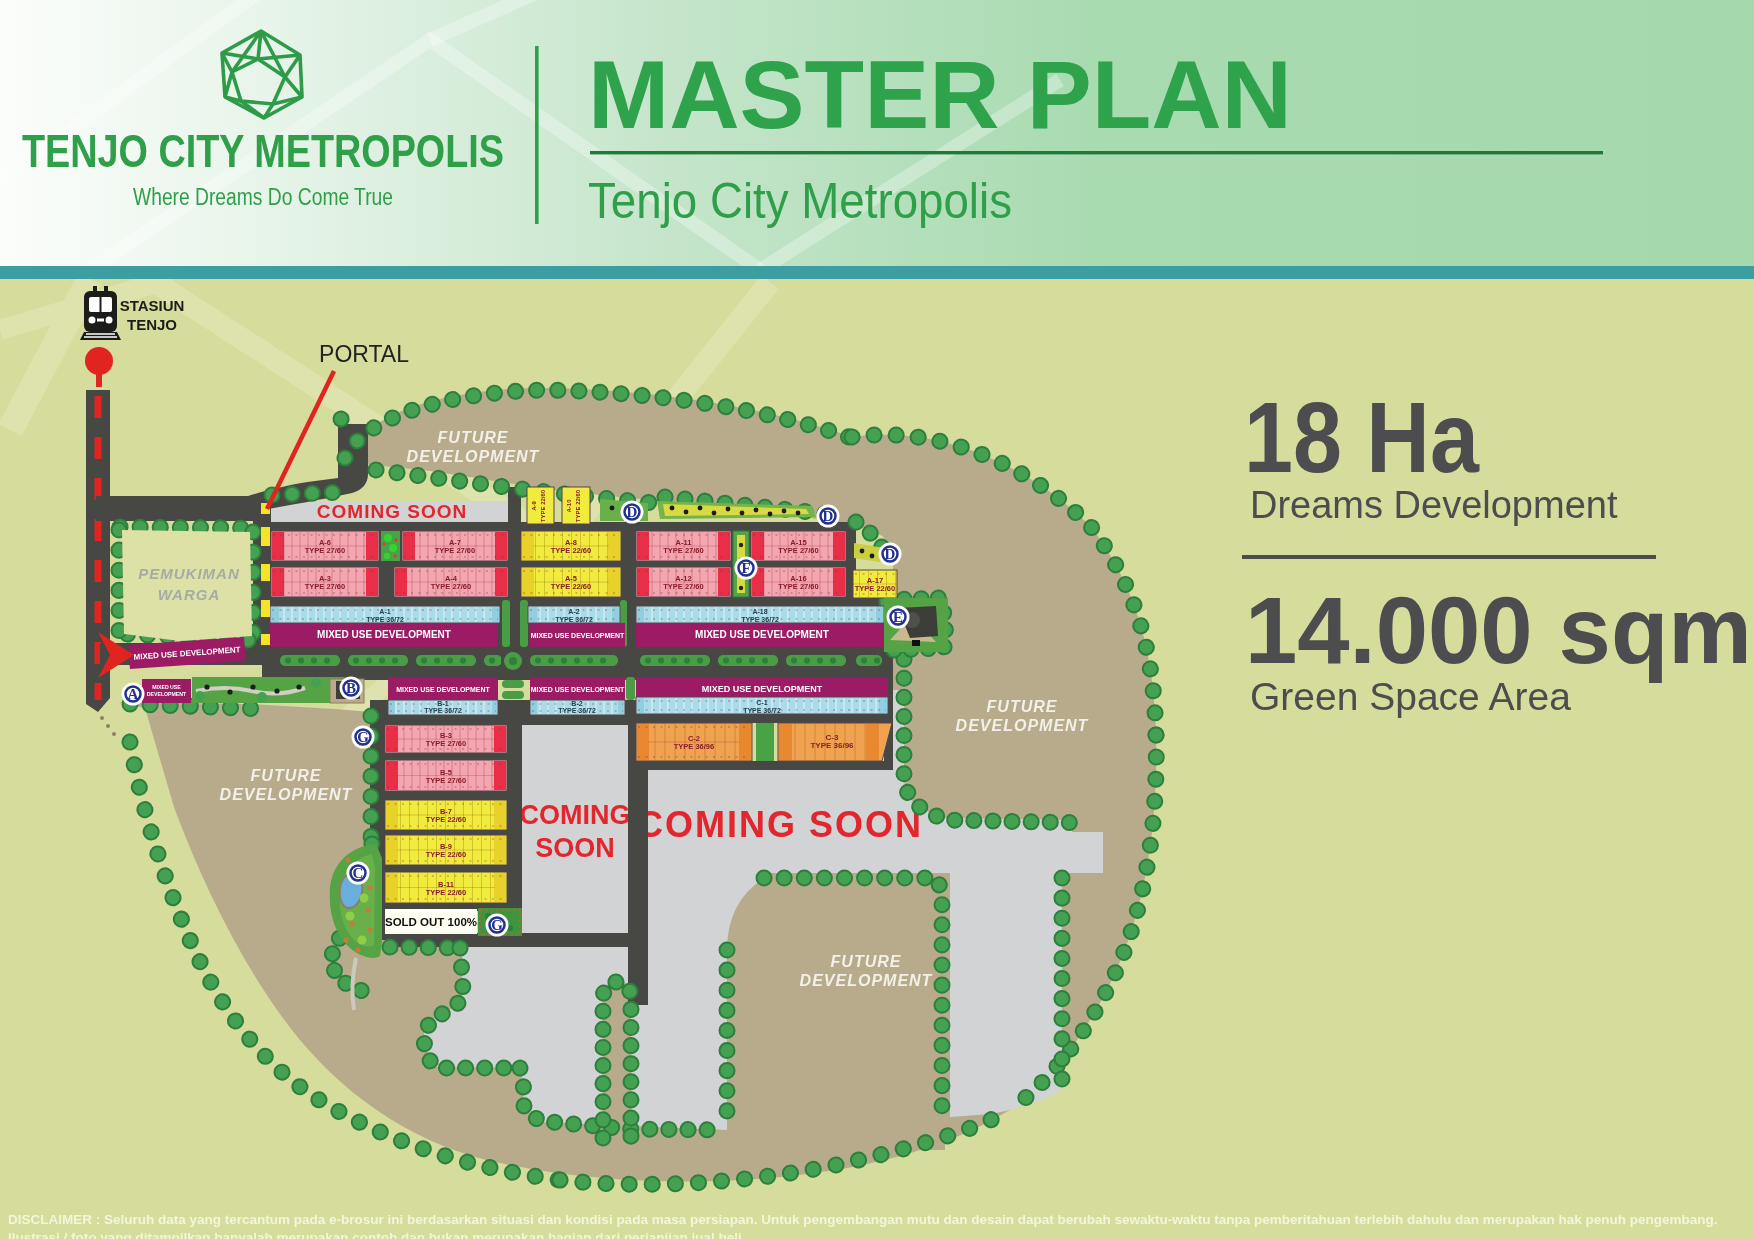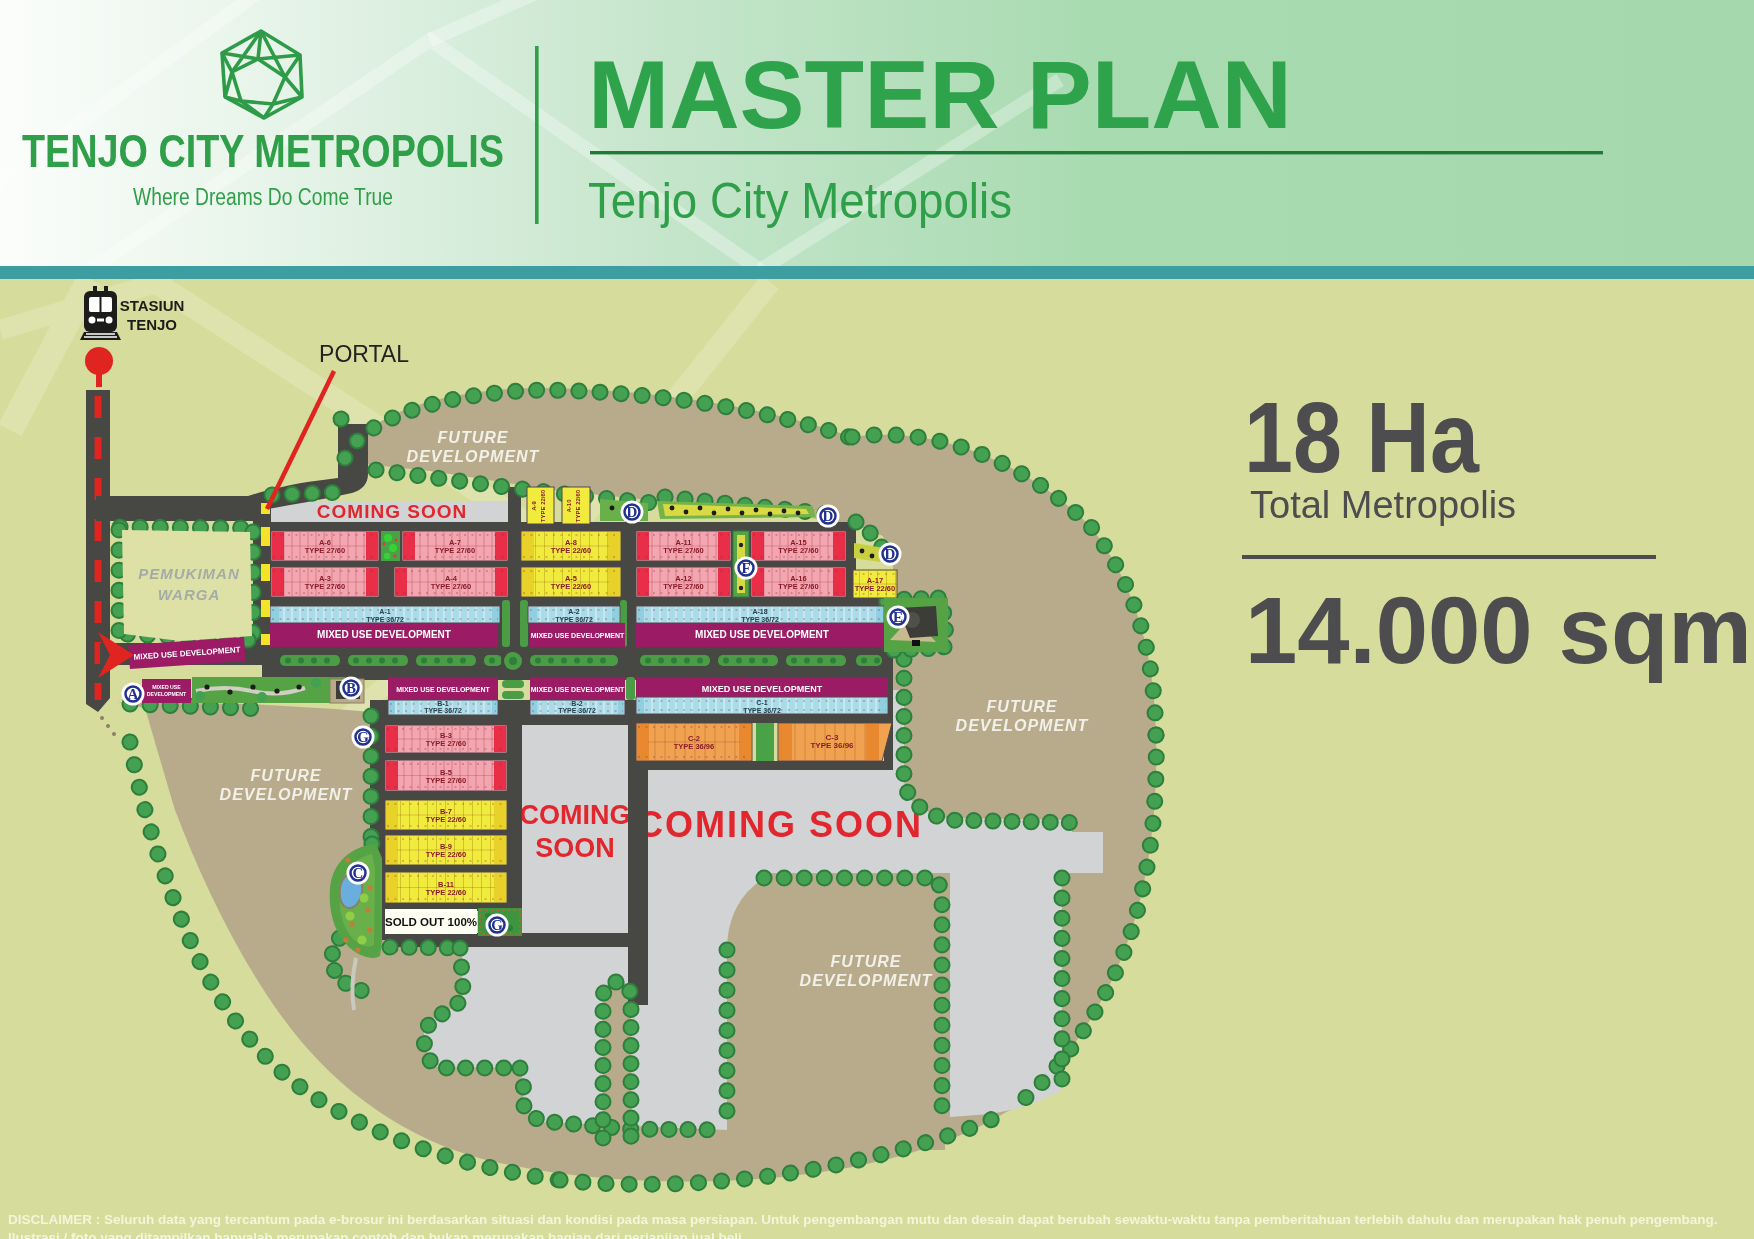--- a/index.html
+++ b/index.html
@@ -771,21 +771,22 @@
       </g>
 <g>
         <circle cx="497" cy="925" r="11.5" fill="#fff"></circle>
         <circle cx="497" cy="925" r="7.5" fill="none" stroke="#22308f" stroke-width="2.5"></circle>
         <text class="mk" x="497" y="930">G</text>
       </g>
 </svg>
 
 <div class="st1" style="left:1244px;top:387px;font-size:100px;transform:scaleX(0.88);transform-origin:left top;">18 Ha</div>
 
-<div class="st2" style="left:1250px;top:486px;font-size:38px;">Total Metropolis</div>
+<div class="st2" style="left:1250px;top:486px;font-size:38px;">Dreams Development</div>
 
 <div style="position:absolute;left:1242px;top:555px;width:414px;height:4px;background:#4d4d4f;"></div>
 
 <div class="st1" style="left:1245px;top:584px;font-size:94px;">14.000 sqm</div>
 
+<div class="st2" style="left:1250px;top:677px;font-size:39px;">Green Space Area</div>
 
 <div id="disc">DISCLAIMER : Seluruh data yang tercantum pada e-brosur ini berdasarkan situasi dan kondisi pada masa persiapan. Untuk pengembangan mutu  dan desain dapat berubah sewaktu-waktu tanpa pemberitahuan terlebih dahulu dan merupakan hak penuh pengembang.<br>Ilustrasi / foto yang ditampilkan hanyalah merupakan contoh dan bukan merupakan bagian dari perjanjian jual beli.</div>
 </div>
 
 </body></html>

